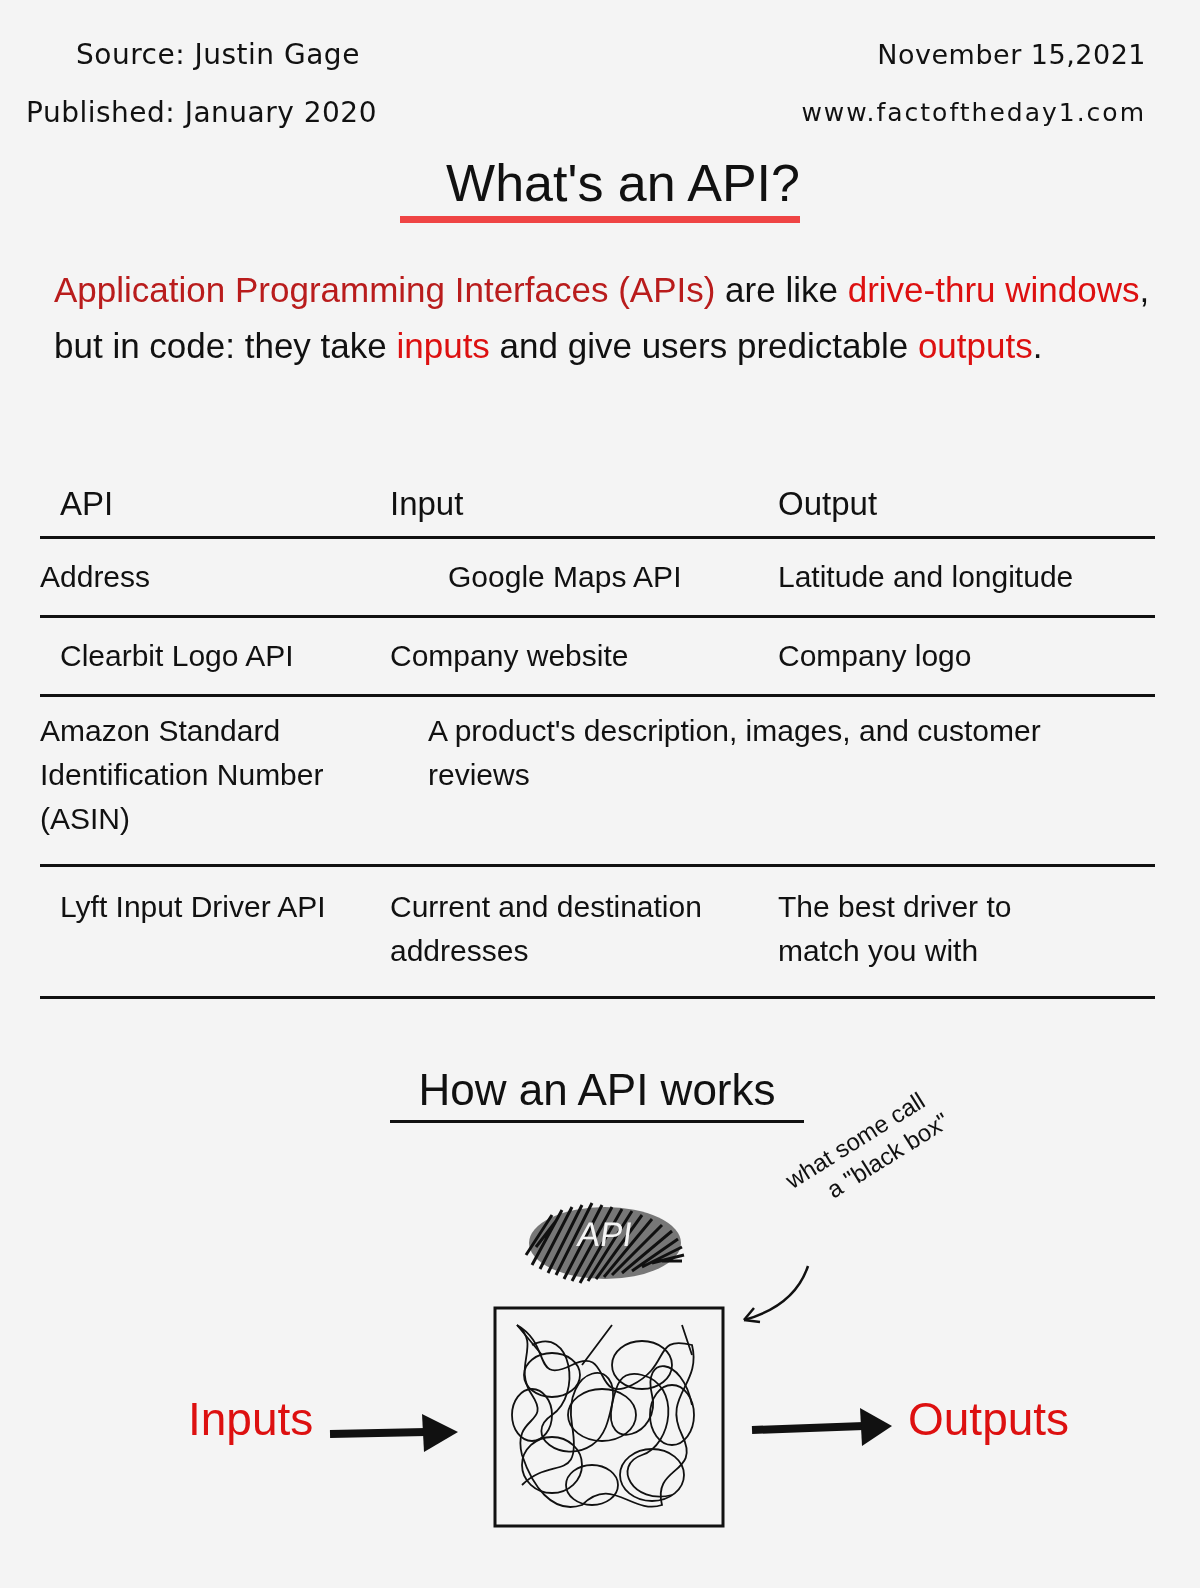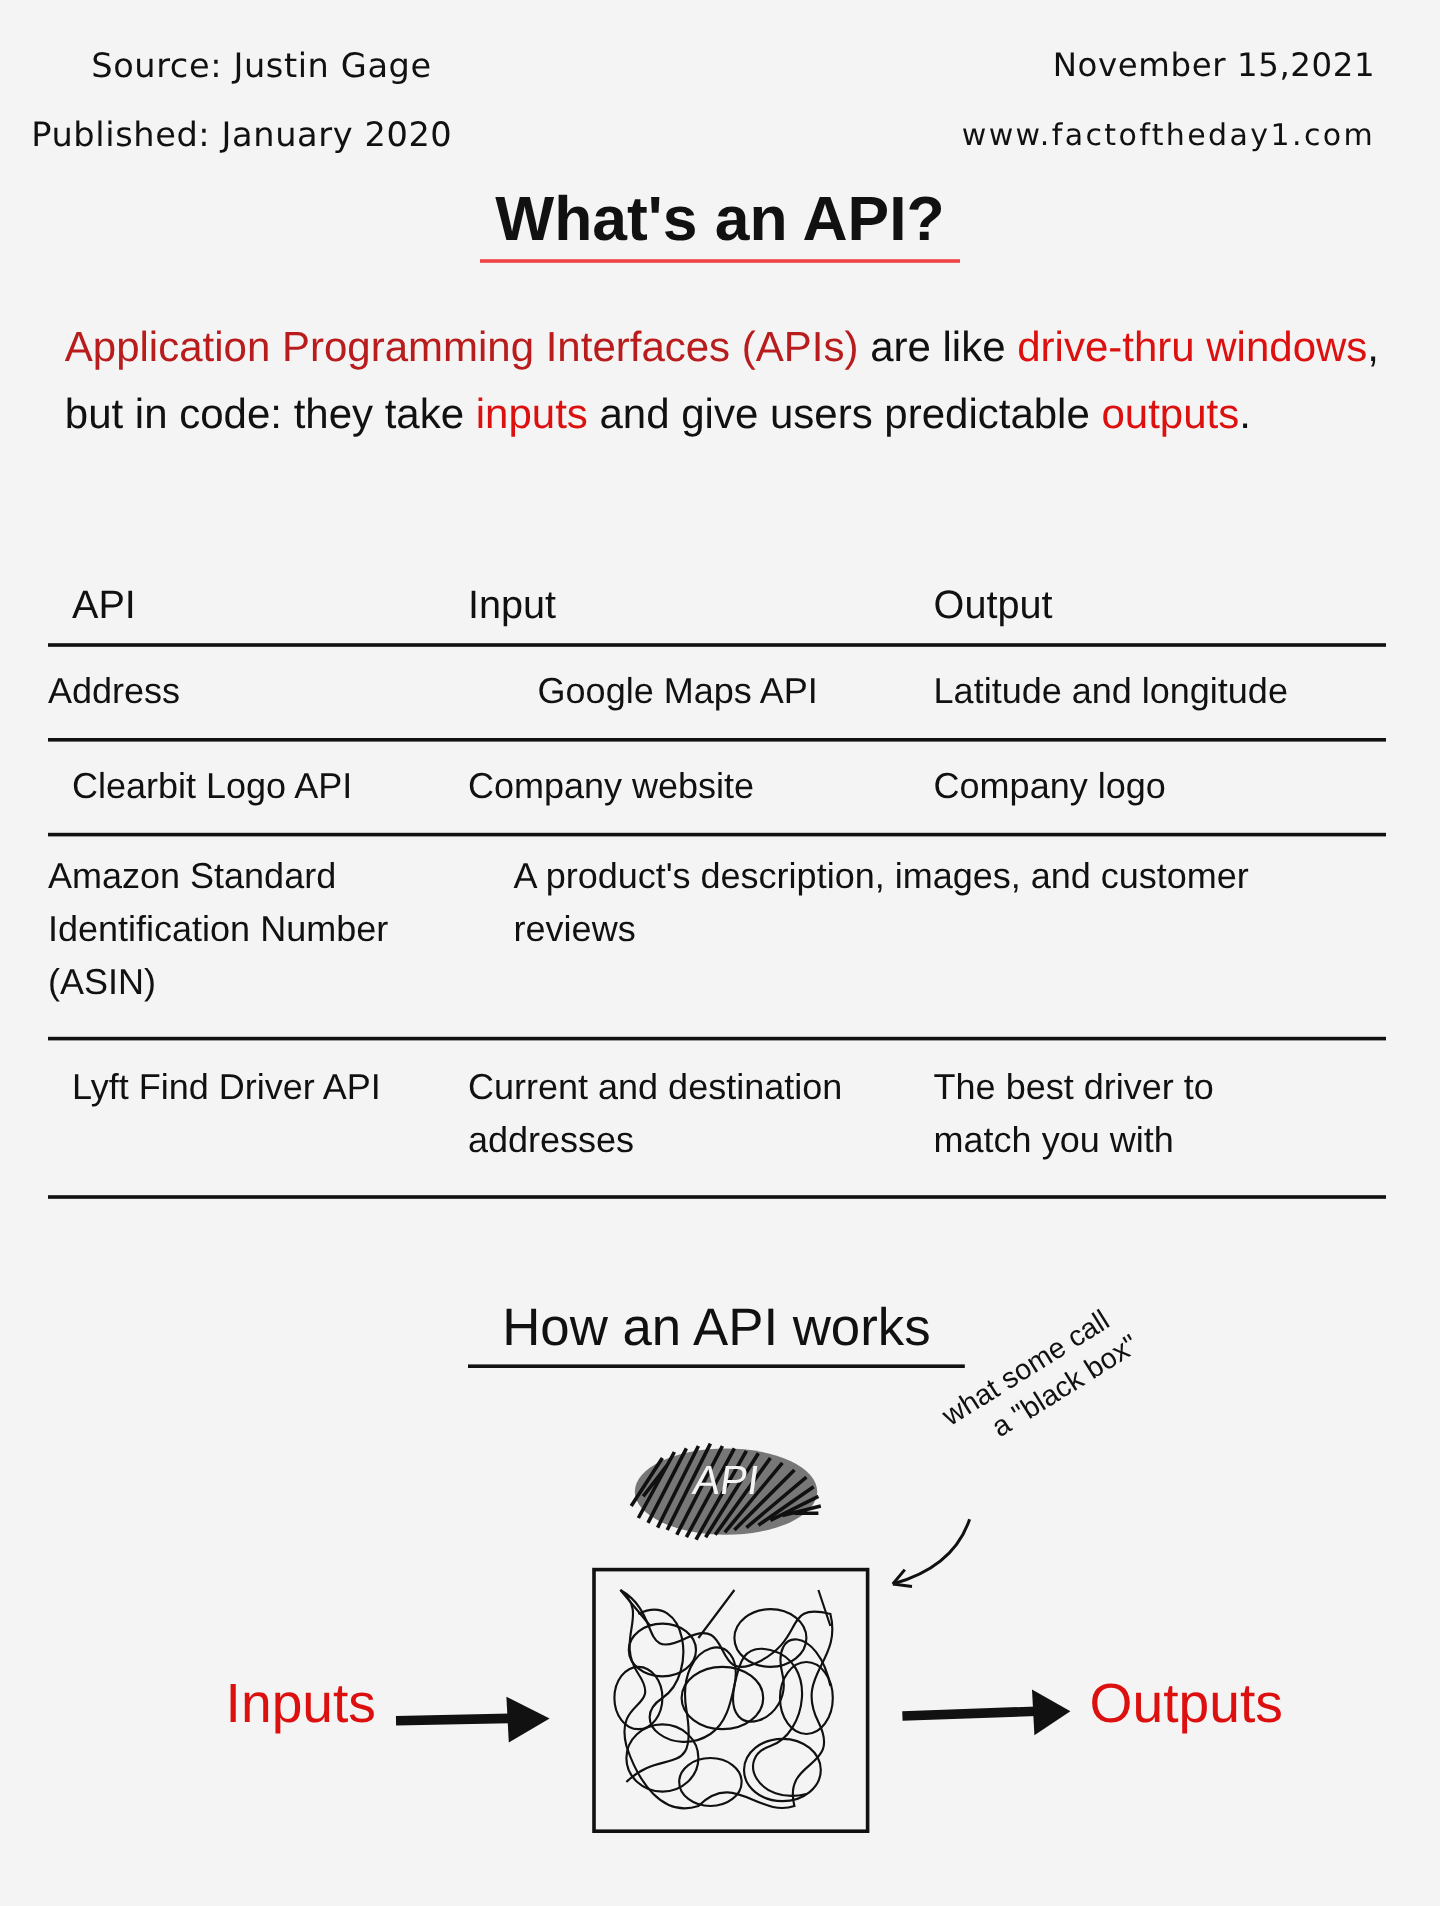--- a/index.html
+++ b/index.html
@@ -14,23 +14,23 @@
   .hand { font-family: "DejaVu Sans", sans-serif; letter-spacing: 0.5px; }
   .abs { position: absolute; }
 
   .meta-left { left: 26px; top: 26px; font-size: 28px; line-height: 58px; }
   .meta-left .row1 { padding-left: 50px; }
   .meta-right { right: 54px; top: 26px; font-size: 27px; line-height: 58px; text-align: right; }
   .meta-right .url { font-size: 25px; letter-spacing: 2px; }
 
   .title {
     left: 400px; top: 150px; width: 400px;
-    text-align: center; font-size: 52px; font-weight: bold;
+    text-align: right; font-size: 52px; font-weight: normal;
     letter-spacing: 0; line-height: 66px;
-    border-bottom: 3px solid #ef4444;
+    border-bottom: 7px solid #ef4444;
     padding-bottom: 0;
     font-family: "Liberation Sans", sans-serif;
   }
 
   .intro {
     left: 54px; top: 262px; width: 1130px;
     font-size: 35px; line-height: 56px;
     font-family: "Liberation Sans", sans-serif;
   }
   .blue { color: #b91c1c; }
@@ -47,21 +47,20 @@
   .r1 { height: 76px; align-items: center; }
   .r2 { height: 76px; align-items: center; }
   .r3 { height: 170px; align-items: flex-start; padding-top: 12px; box-sizing: border-box; }
   .r4 { height: 132px; align-items: flex-start; padding-top: 18px; box-sizing: border-box; }
 
   .subtitle {
     left: 390px; top: 1060px; width: 414px;
     text-align: center; font-size: 44px; line-height: 60px;
     border-bottom: 3px solid #111;
     font-family: "Liberation Sans", sans-serif;
-    margin-top: 17px;
   }
 
   .cloud { left: 522px; top: 1195px; width: 166px; height: 92px; }
   .cloud-label {
     position: absolute; left: 0; top: 20px; width: 100%; text-align: center;
     color: #f4f4f4; font-size: 34px; font-family: "Liberation Sans", sans-serif;
     transform: skewX(-8deg);
   }
 
   .note {
@@ -110,21 +109,21 @@
   <div class="trow r2">
     <div class="cell c1">Clearbit Logo API</div>
     <div class="cell c2">Company website</div>
     <div class="cell c3">Company logo</div>
   </div>
   <div class="trow r3">
     <div class="cell c2" style="padding-right:20px;box-sizing:border-box">Amazon Standard Identification Number (ASIN)</div>
     <div class="cell c3" style="padding-right:40px">A product's description, images, and customer reviews</div>
   </div>
   <div class="trow r4">
-    <div class="cell c1">Lyft Find Driver API</div>
+    <div class="cell c1">Lyft Input Driver API</div>
     <div class="cell c2" style="padding-right:30px;box-sizing:border-box">Current and destination addresses</div>
     <div class="cell c3" style="padding-right:100px">The best driver to match you with</div>
   </div>
 </div>
 
 <div class="abs subtitle">How an API works</div>
 
 <div class="abs cloud">
   <svg width="166" height="92" viewBox="0 0 166 92">
     <g stroke="#111" stroke-width="3" fill="none">

